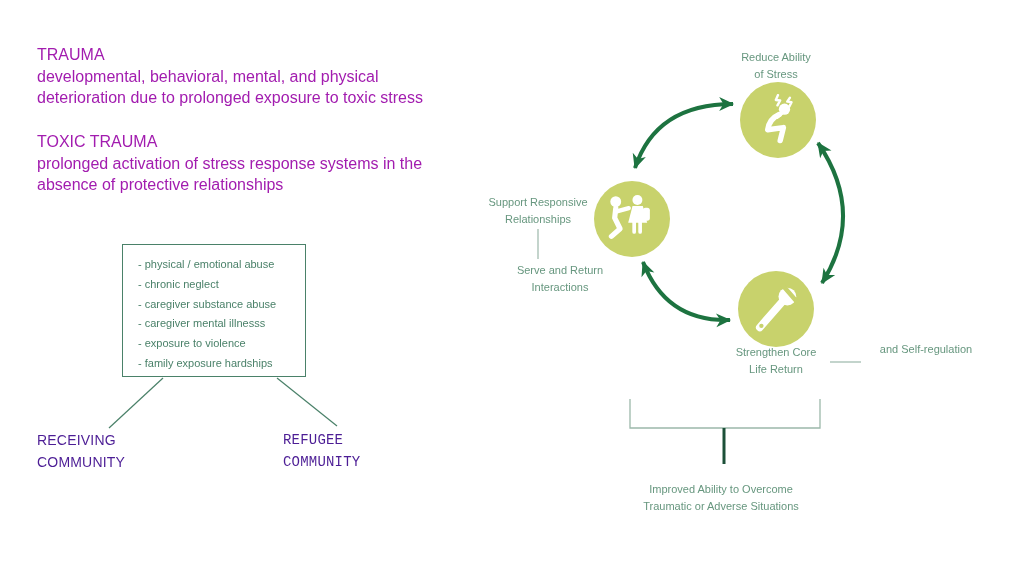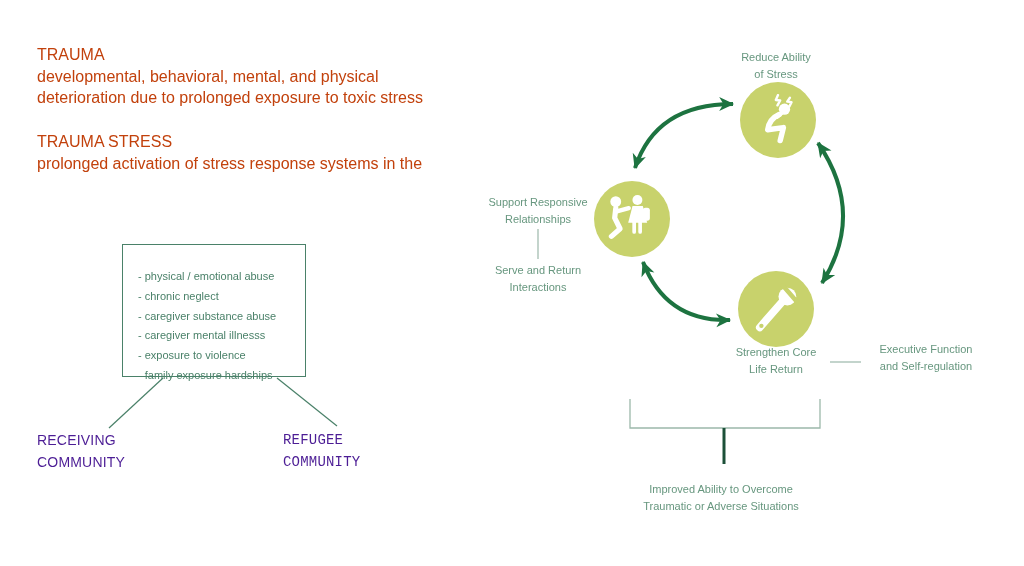--- a/index.html
+++ b/index.html
@@ -2,46 +2,47 @@
 <html><head>
 <meta charset="utf-8">
 <style>
   html,body{margin:0;padding:0;}
   body{
     width:1024px;height:566px;background:#ffffff;position:relative;overflow:hidden;
     font-family:"Liberation Sans","DejaVu Sans",sans-serif;
   }
   .abs{position:absolute;}
   .label{color:#67977f;font-size:11px;line-height:16.5px;text-align:center;}
-  .defblock{left:37px;font-size:16px;line-height:21.5px;color:#c2410c;}
+  .defblock{left:37px;font-size:16px;line-height:21.5px;color:#a21caf;}
   .community{font-size:14px;line-height:22px;color:#4c1d95;letter-spacing:0.2px;}
   .circle{
     width:76px;height:76px;border-radius:50%;background:#c8d26c;
     display:flex;align-items:center;justify-content:center;
   }
   #stressor-box{
     left:122px;top:244px;width:184px;height:133px;
     border:1px solid #4a8169;box-sizing:border-box;
-    padding:22px 0 0 15px;
+    padding:10px 0 0 15px;
   }
   #stressor-box .item{font-size:11px;line-height:19.8px;color:#4a8169;white-space:nowrap;}
   svg.overlay{position:absolute;left:0;top:0;pointer-events:none;}
 </style>
 </head>
 <body>
 
 <div class="abs defblock" style="top:44px;">
   <div>TRAUMA</div>
   <div>developmental, behavioral, mental, and physical</div>
   <div>deterioration due to prolonged exposure to toxic stress</div>
 </div>
 
 <div class="abs defblock" style="top:131px;">
-  <div>TRAUMA STRESS</div>
+  <div>TOXIC TRAUMA</div>
   <div>prolonged activation of stress response systems in the</div>
+  <div>absence of protective relationships</div>
 </div>
 
 <div class="abs" id="stressor-box">
   <div class="item">- physical / emotional abuse</div>
   <div class="item">- chronic neglect</div>
   <div class="item">- caregiver substance abuse</div>
   <div class="item">- caregiver mental illnesss</div>
   <div class="item">- exposure to violence</div>
   <div class="item">- family exposure hardships</div>
 </div>
@@ -59,32 +60,31 @@
 <div class="abs label" style="left:696px;top:49px;width:160px;">
   <div>Reduce Ability</div>
   <div>of Stress</div>
 </div>
 
 <div class="abs label" style="left:458px;top:194px;width:160px;">
   <div>Support Responsive</div>
   <div>Relationships</div>
 </div>
 
-<div class="abs label" style="left:458px;top:262px;width:160px;">
+<div class="abs label" style="left:480px;top:262px;width:160px;">
   <div>Serve and Return</div>
   <div>Interactions</div>
 </div>
 
 <div class="abs label" style="left:696px;top:344px;width:160px;">
   <div>Strengthen Core</div>
   <div>Life Return</div>
 </div>
 
 <div class="abs label" style="left:846px;top:341px;width:160px;">
-  <div>Executive Function</div>
   <div>and Self-regulation</div>
 </div>
 
 <div class="abs label" style="left:611px;top:481px;width:220px;">
   <div>Improved Ability to Overcome</div>
   <div>Traumatic or Adverse Situations</div>
 </div>
 
 <div class="abs circle" style="left:740px;top:82px;">
   <svg width="52" height="52" viewBox="-24 -24 48 48">

